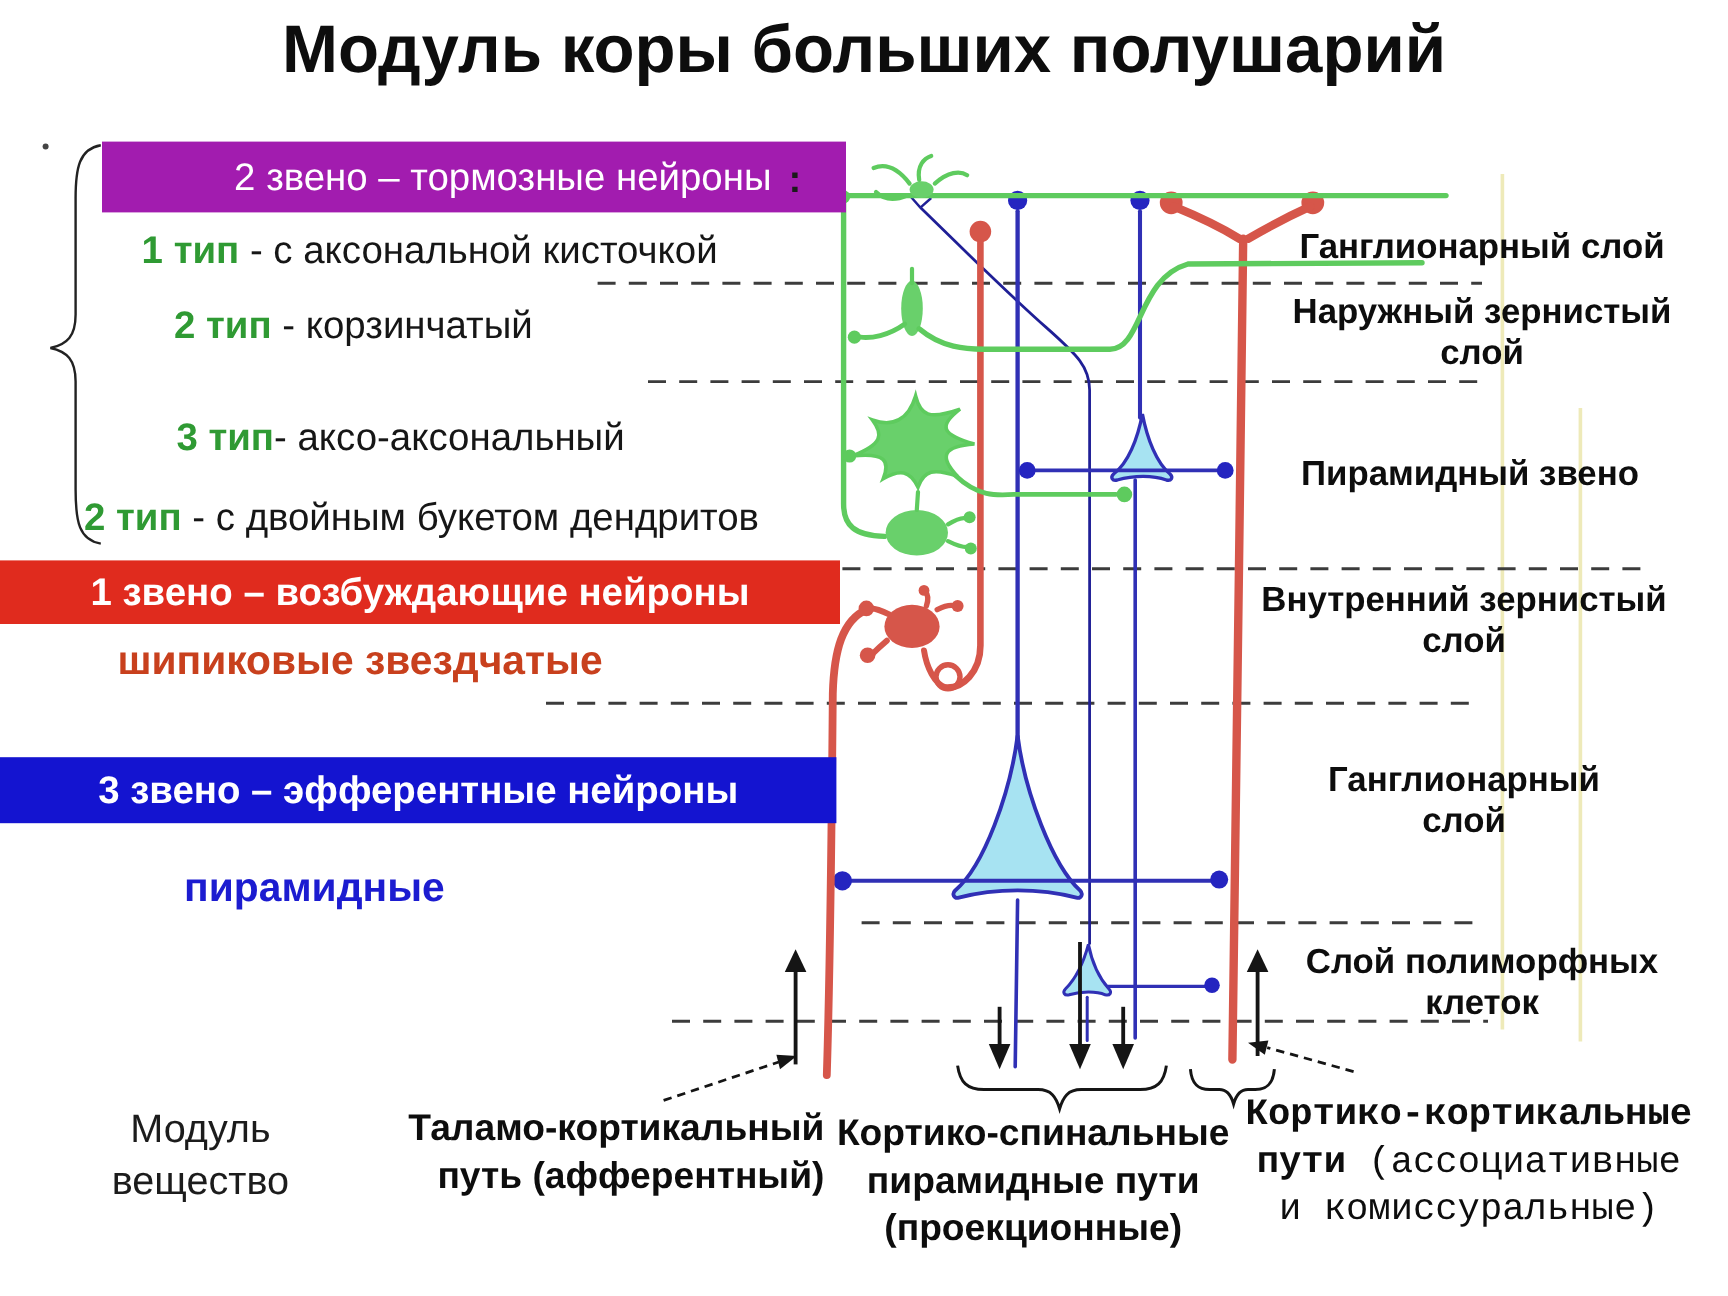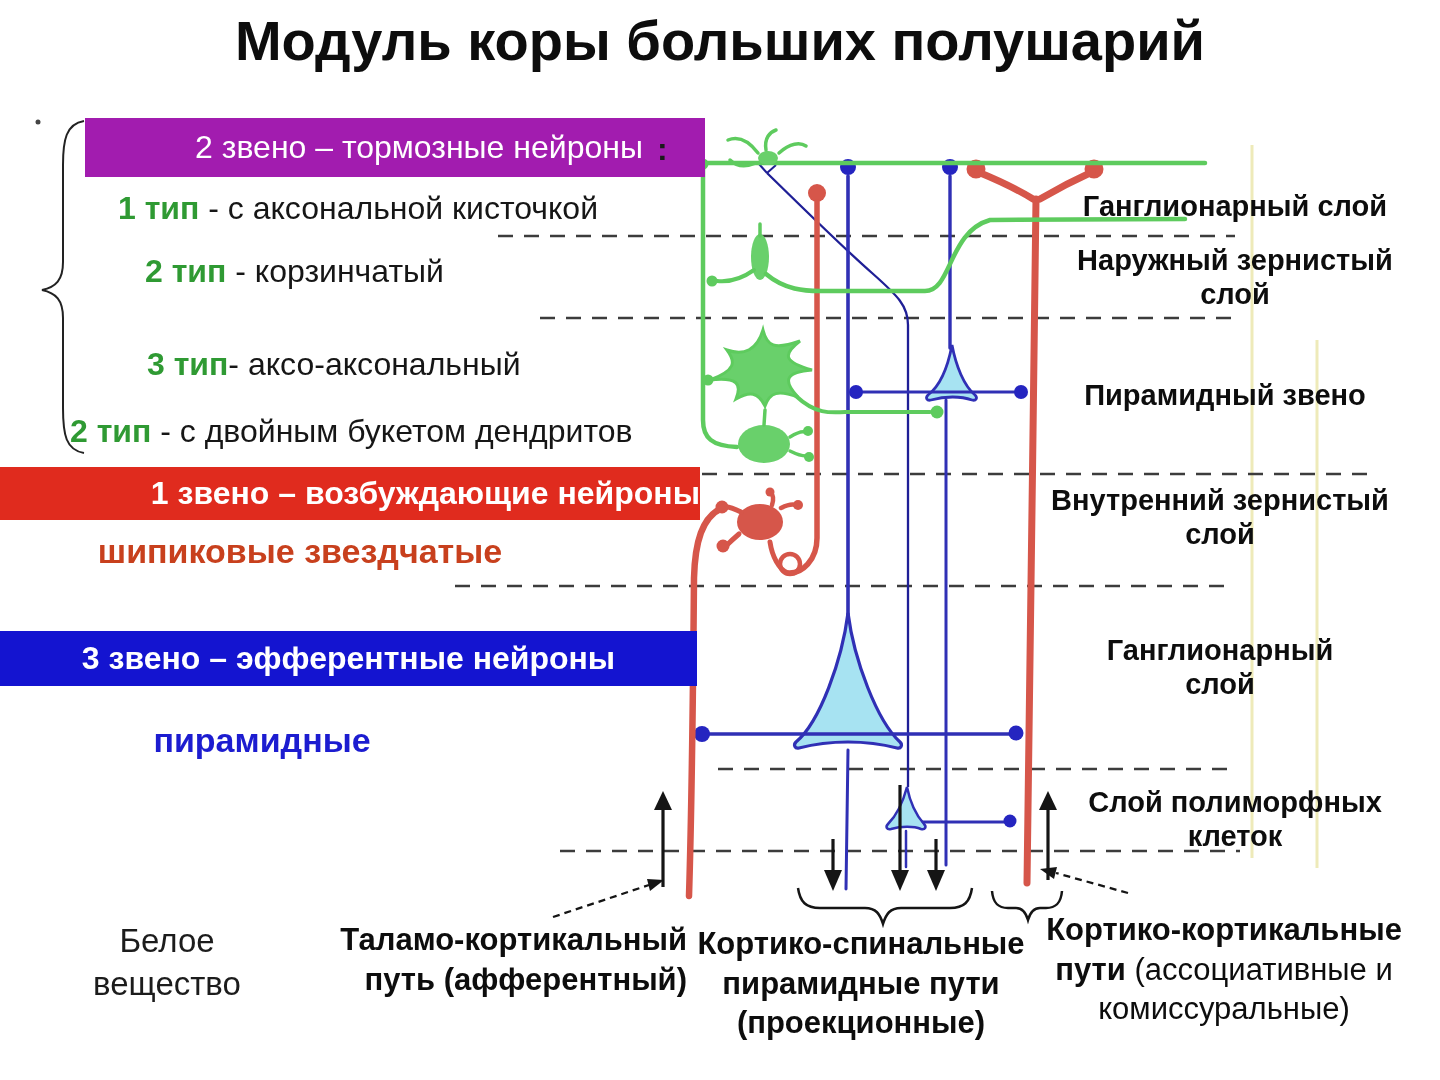--- a/index.html
+++ b/index.html
@@ -14,42 +14,42 @@
              color:#ffffff;font-size:32px;font-weight:normal;line-height:59px;
              text-align:center;padding-left:48px;}
   .header-colon{left:657px;top:131px;font-size:32px;font-weight:bold;color:#1a1a1a;}
   .type-row{font-size:32px;white-space:nowrap;}
   .type-num{color:#2f9a33;font-weight:bold;}
   .type-desc{color:#161616;}
   .t1{left:118px;top:190px;} .t2{left:145px;top:253px;}
   .t3{left:147px;top:346px;} .t4{left:70px;top:413px;}
 
   .red-box{left:0px;top:467px;width:700px;height:53px;background:#e02b1e;
-           color:#ffffff;font-size:32px;font-weight:bold;line-height:53px;text-align:right;}
+           color:#ffffff;font-size:32px;font-weight:bold;line-height:53px;text-align:center;}
   .red-sub{left:0px;top:532px;width:600px;text-align:center;
            font-size:34px;font-weight:bold;color:#c8401d;}
   .blue-box{left:0px;top:631px;width:697px;height:55px;background:#1414d0;
             color:#ffffff;font-size:32px;font-weight:bold;line-height:55px;text-align:center;}
   .blue-sub{left:0px;top:694px;width:524px;text-align:center;
             font-size:34px;font-weight:bold;color:#1c1cd0;margin-top:27px;}
 
   .layer{font-size:29px;font-weight:bold;color:#0d0d0d;text-align:center;line-height:1.16;}
   .l1{left:1055px;top:190px;width:360px;}
   .l2{left:1050px;top:244px;width:370px;}
   .l3{left:1060px;top:379px;width:330px;}
   .l4{left:1045px;top:484px;width:350px;text-align:center;}
   .l5{left:1090px;top:634px;width:260px;}
   .l6{left:1080px;top:786px;width:310px;}
 
   .wm{left:52px;top:920px;width:230px;text-align:center;font-size:33px;
       color:#1c1c1c;line-height:1.3;}
   .pathway{font-size:31px;font-weight:bold;color:#0d0d0d;line-height:1.28;}
   .p1{left:315px;top:920px;width:372px;text-align:right;}
   .p2{left:685px;top:924px;width:352px;text-align:center;}
-  .p3{left:1030px;top:910px;width:388px;text-align:center;}
+  .p3{left:1030px;top:910px;width:388px;text-align:center;font-family:Liberation Mono, monospace;}
   .p3 .normal{font-weight:normal;}
 </style>
 </head>
 <body>
 
 <div class="page">
 
   <div class="abs title">Модуль коры больших полушарий</div>
 
   <svg class="abs diagram-svg" width="1440" height="1080" viewBox="0 0 1440 1080">
@@ -228,21 +228,21 @@
   </div>
   <div class="abs blue-sub">пирамидные</div>
 
   <div class="abs layer l1">Ганглионарный слой</div>
   <div class="abs layer l2">Наружный зернистый слой</div>
   <div class="abs layer l3">Пирамидный звено</div>
   <div class="abs layer l4">Внутренний зернистый слой</div>
   <div class="abs layer l5">Ганглионарный слой</div>
   <div class="abs layer l6">Слой полиморфных клеток</div>
 
-  <div class="abs wm">Белое вещество</div>
+  <div class="abs wm">Модуль вещество</div>
 
   <div class="abs pathway p1">Таламо-кортикальный путь (афферентный)</div>
   <div class="abs pathway p2">Кортико-спинальные пирамидные пути (проекционные)</div>
   <div class="abs pathway p3">
     <span>Кортико-кортикальные пути</span><span class="normal"> (ассоциативные и комиссуральные)</span>
   </div>
 
 </div>
 
 </body></html>

